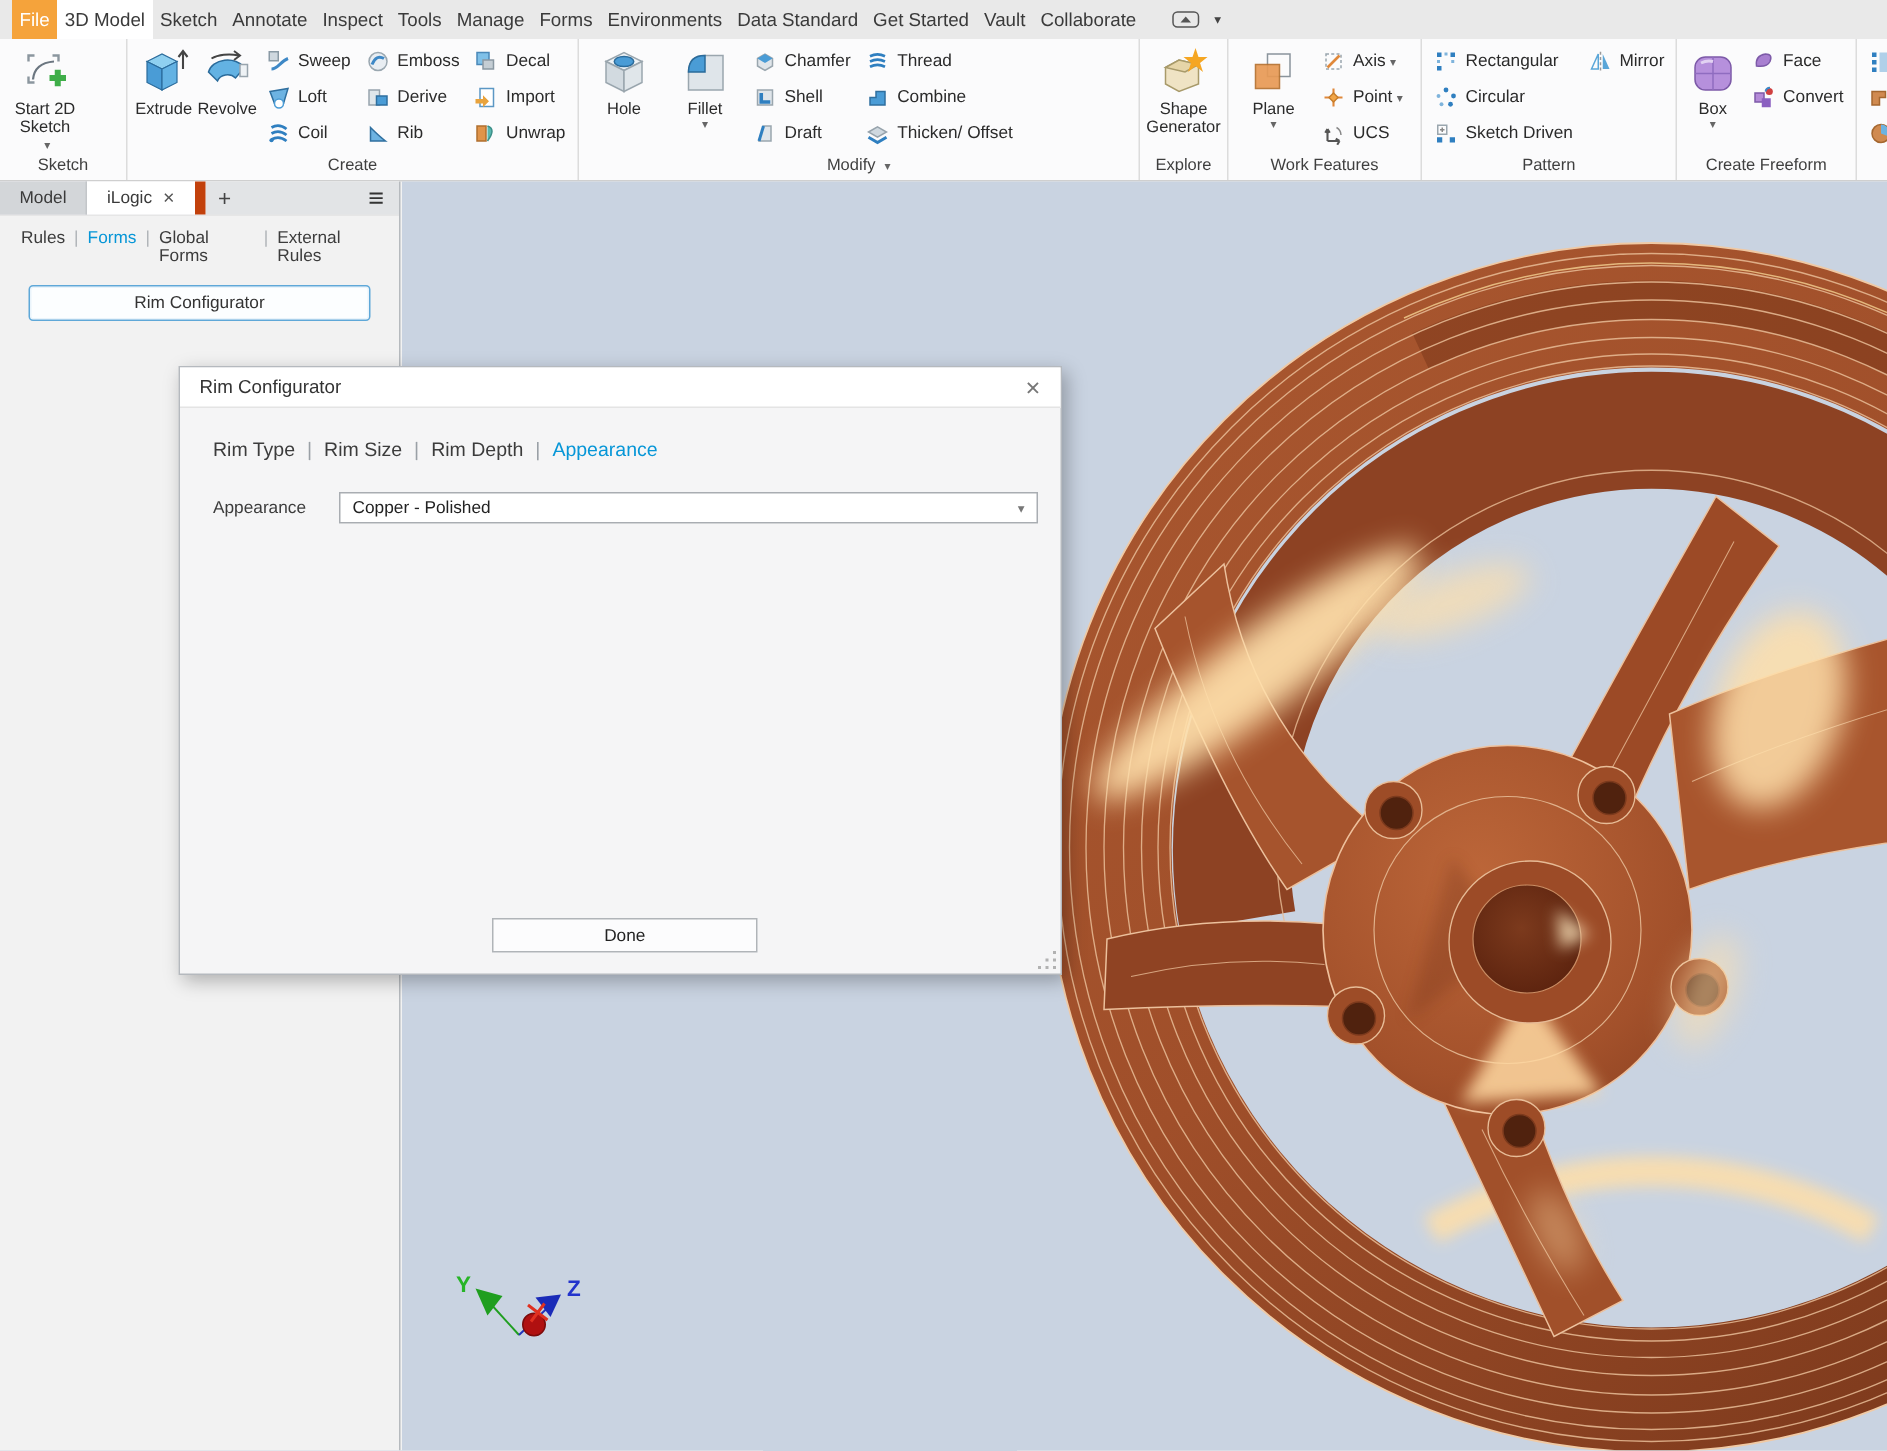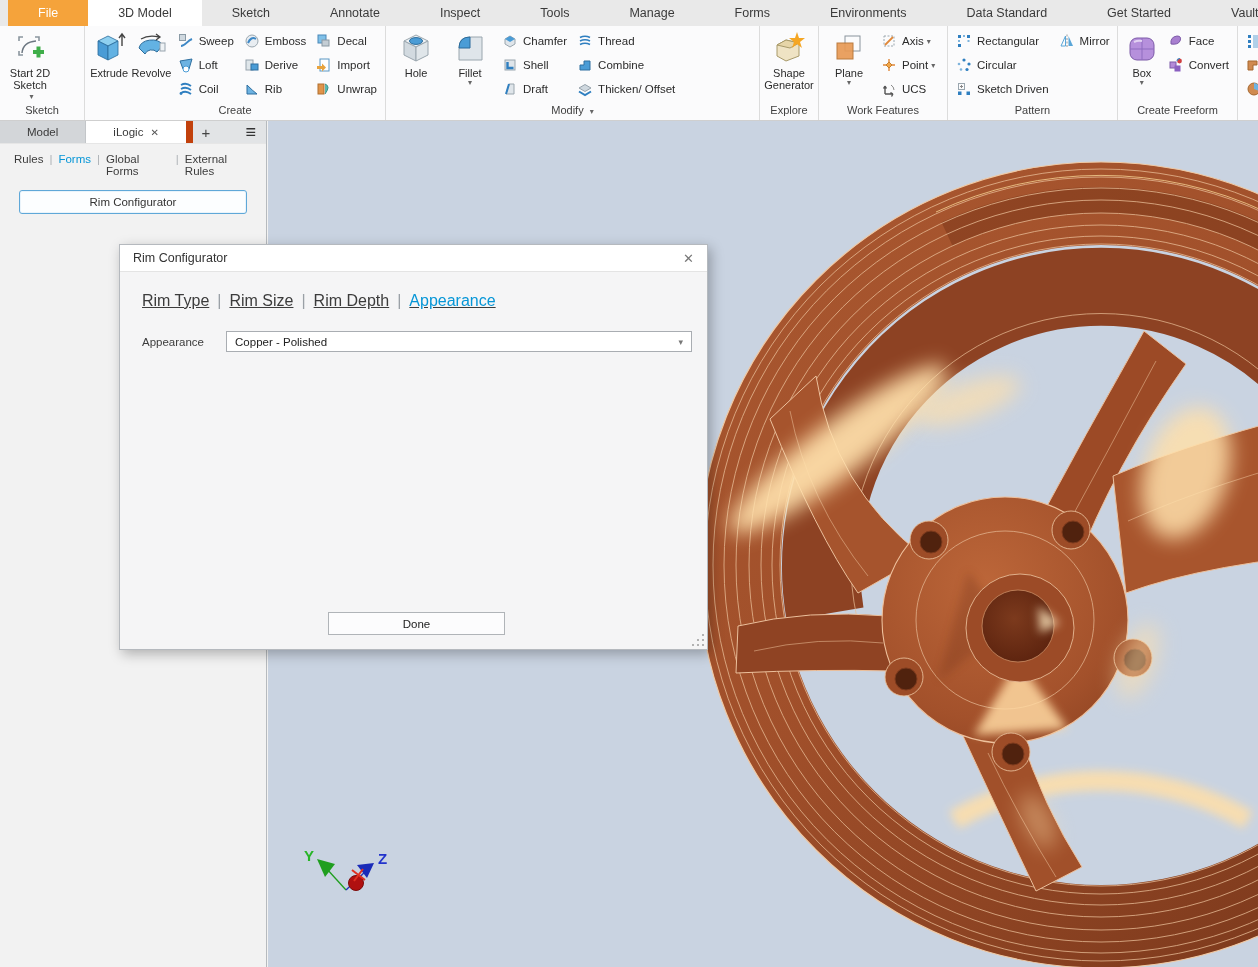--- a/index.html
+++ b/index.html
@@ -1,21 +1,21 @@
 <!DOCTYPE html>
 <html><head>
 <meta charset="utf-8">
 <style>
   * { box-sizing: border-box; margin: 0; padding: 0; }
   html,body { width:1258px; height:967px; }
   body { position:relative; font-family:"Liberation Sans", sans-serif; background:#f2f2f2; overflow:hidden; color:#2b2b2b; }
 
   
   .menubar { position:absolute; top:0; left:0; right:0; height:26px; background:#e9e9e9; display:flex; align-items:stretch; font-size:12.5px; color:#3a3a3a; padding-left:8px; }
-  .menutab { padding:0 30px; display:flex; align-items:center; cursor:default; white-space:nowrap; }
+  .menutab { padding:0 5px; display:flex; align-items:center; cursor:default; white-space:nowrap; }
   .menutab.file { background:#f5a33b; color:#fff; }
   .menutab.active { background:#fff; }
   .ribbon-toggle { margin-left:18px; display:flex; align-items:center; gap:4px; }
   .ribbon-toggle .caret { font-size:9px; color:#444; }
 
   
   .ribbon { position:absolute; top:26px; left:0; right:0; height:95px; background:#fbfbfc; border-bottom:1px solid #cfcfcf; display:flex; }
   .rsec { display:flex; flex-direction:column; border-right:1px solid #dcdcdc; }
   .rsec-body { flex:1; display:flex; align-items:flex-start; padding:3px 3px 0 3px; }
   .rsec-label { height:17px; line-height:15px; text-align:center; font-size:11px; color:#3f3f3f; white-space:nowrap; }
@@ -26,40 +26,40 @@
   .blg .lbl { max-width:54px; }
   .scol { display:flex; flex-direction:column; margin:0 1px; }
   .sbtn { height:24px; display:flex; align-items:center; font-size:11.5px; white-space:nowrap; padding:0 4px; cursor:default; }
   .sbtn svg { width:16px; height:16px; margin-right:5px; flex:none; }
   .caret { font-size:8px; color:#666; margin-left:3px; }
   .caret-below { font-size:8px; color:#666; line-height:8px; }
 
   
   .panel { position:absolute; top:121px; left:0; width:267px; bottom:0; background:#f2f2f2; border-right:1px solid #b6babe; }
   .ptabs { height:23px; display:flex; align-items:stretch; background:#e2e4e6; font-size:11.5px; color:#3a3a3a; border-bottom:1px solid #e6e6e6; }
-  .ptab { padding:0 27px; display:flex; align-items:center; gap:7px; cursor:default;text-align:center; }
+  .ptab { padding:0 13px; display:flex; align-items:center; gap:7px; cursor:default;text-align:center; }
   .ptab.model { background:#d3d6d9; border-right:1px solid #c3c6c9; }
   .ptab.ilogic { background:#ffffff; border-right:7px solid #c2410c; }
   .ptab .x { color:#555; font-size:10px; }
   .pplus { width:26px; display:flex; align-items:center; justify-content:center; color:#444; font-size:15px; }
   .pmenu { margin-left:auto; padding:0 10px; font-size:18px; color:#333; display:flex; align-items:center; }
   .plinks { display:flex; gap:6px; padding:9px 12px 0 14px; font-size:11.5px; color:#3c3c3c; }
   .plinks .sep { color:#aeb2b6; }
   .plinks .link.active { color:#0696d7; }
   .formbtn { margin:13px auto 0; display:block; width:228px; height:24px; background:#fcfeff; border:1px solid #5fa8d8; border-radius:3px; font-size:11.5px; color:#333; font-family:inherit; box-shadow:inset 0 0 0 1px #eaf4fb; }
 
   
   .viewport { position:absolute; top:121px; left:268px; right:0; bottom:0; background:#c9d3e1; }
   .viewport svg { display:block; width:991px; height:846px; }
 
   
   .dialog { position:absolute; left:119px; top:244px; width:589px; height:406px; background:#f5f5f6; border:1px solid #b5b9be; box-shadow:3px 4px 12px rgba(0,0,0,.28); z-index:10; }
   .dtitle { height:27px; background:#fff; border-bottom:1px solid #e4e4e4; display:flex; align-items:center; padding:0 13px; font-size:12.5px; color:#333; }
   .dclose { margin-left:auto; color:#777; font-size:13px; cursor:default; }
-  .dtabs { display:flex; gap:8px; padding:20px 16px 0 22px; font-size:16px; color:#3c3c3c;text-decoration:underline; }
+  .dtabs { display:flex; gap:8px; padding:20px 16px 0 22px; font-size:13px; color:#3c3c3c; }
   .dtabs .sep { color:#9aa0a6; }
   .dtabs .dtab.active { color:#0696d7; }
   .drow { display:flex; align-items:center; padding:21px 0 0 22px; font-size:11.5px; color:#3c3c3c; }
   .dselect { margin-left:22px; width:466px; height:21px; background:#fff; border:1px solid #a9adb2; display:flex; align-items:center; padding:0 8px; color:#222; cursor:default; }
   .dselect .sel-caret { margin-left:auto; color:#777; font-size:9px; }
   .donebtn { position:absolute; left:208px; top:367px; width:177px; height:23px; background:#fcfcfd; border:1px solid #b0b4b8; font-size:11.5px; color:#222; font-family:inherit; }
   .grip { position:absolute; right:3px; bottom:3px; width:12px; height:12px; }
   .grip i { position:absolute; width:2px; height:2px; background:#b2b2b2; }
   .grip i:nth-child(1){right:0;bottom:0}.grip i:nth-child(2){right:5px;bottom:0}.grip i:nth-child(3){right:0;bottom:5px}
   .grip i:nth-child(4){right:10px;bottom:0}.grip i:nth-child(5){right:5px;bottom:5px}.grip i:nth-child(6){right:0;bottom:10px}

